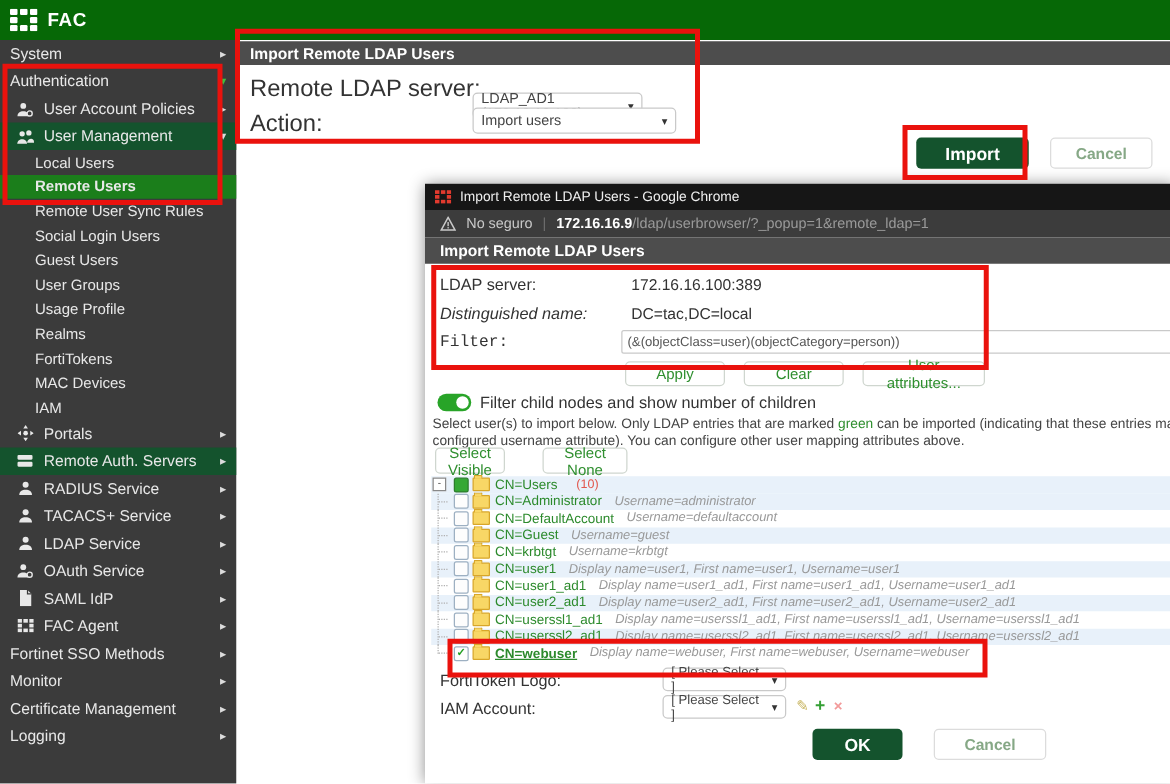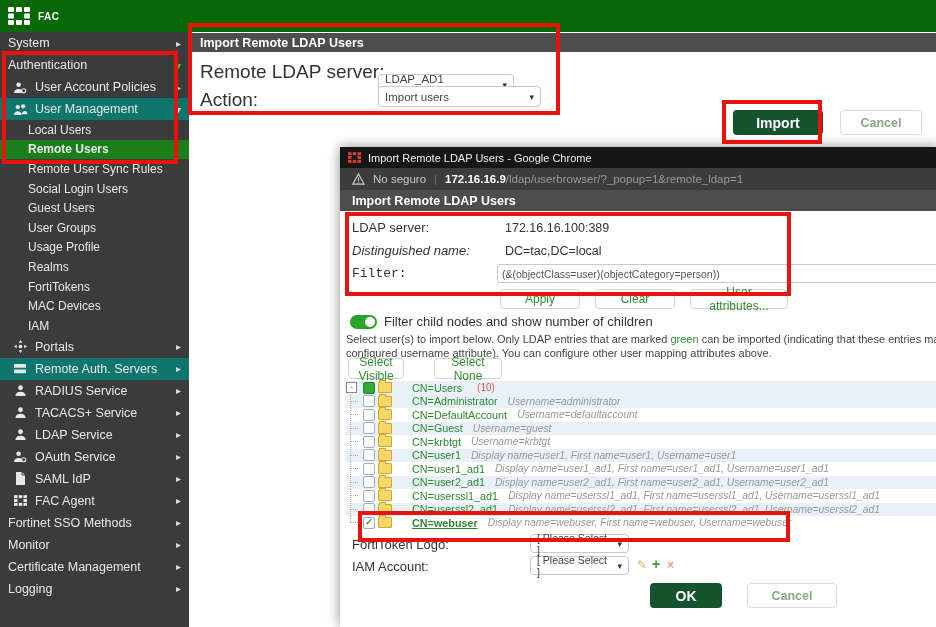--- a/index.html
+++ b/index.html
@@ -2,30 +2,30 @@
 <html><head>
 <meta charset="utf-8">
 <style>
   html,body{margin:0;padding:0;background:#fff;}
   #screen{position:relative;width:936px;height:627px;overflow:hidden;
           font-family:"Liberation Sans",sans-serif;background:#fff;}
 
   
   .topbar{position:absolute;left:0;top:0;width:936px;height:32px;background:#066806;
           display:flex;align-items:center;gap:8px;padding-left:8px;box-sizing:border-box;}
-  .logo-text{color:#fff;font-weight:bold;font-size:10px;letter-spacing:.5px;}
+  .logo-text{color:#fff;font-weight:bold;font-size:15px;letter-spacing:.5px;}
 
   
   .sidebar{position:absolute;left:0;top:32px;width:189px;height:595px;background:#3b3b3b;}
   .sb-item{display:flex;align-items:center;color:#e8e8e8;cursor:pointer;position:relative;
            box-sizing:border-box;}
   .sb-item.lvl1{height:22px;padding-left:8px;font-size:12.5px;}
   .sb-item.lvl2{height:22px;padding-left:12px;font-size:12.5px;}
   .sb-item.lvl3{height:19.6px;padding-left:28px;font-size:12px;}
-  .sb-item.highlighted{background:#0f766e;}
+  .sb-item.highlighted{background:#14532d;}
   .sb-item.selected{background:#1b7e1b;font-weight:bold;}
   .sb-icon{width:16px;height:14px;margin-right:7px;display:inline-flex;align-items:center;justify-content:center;}
   .sb-arrow{position:absolute;right:8px;font-size:10px;color:#dcdcdc;}
   .sb-arrow.green{color:#3fbf3f;}
 
   
   .main-header{position:absolute;left:189px;top:33px;width:747px;height:19px;background:#4d4d4d;
                color:#fff;font-weight:bold;font-size:12.5px;display:flex;align-items:center;padding-left:11px;box-sizing:border-box;}
   .flabel{position:absolute;font-size:19px;color:#333;}
   .selectbox{position:absolute;background:#fff;border:1px solid #c9c9c9;border-radius:4px;
@@ -57,21 +57,21 @@
                 font-family:"Liberation Sans",sans-serif;padding:2px 4px;box-sizing:border-box;background:#fff;}
   .toggle{position:absolute;width:27px;height:14px;border-radius:8px;background:#28a428;cursor:pointer;}
   .toggle::after{content:"";position:absolute;right:2px;top:2px;width:10px;height:10px;border-radius:50%;background:#fff;}
   .desc{position:absolute;font-size:11px;color:#444;white-space:nowrap;}
   .desc .grn{color:#2f8f2f;}
 
   
   .tree{position:absolute;left:5px;top:234px;width:595px;}
   .tree-row{display:flex;align-items:center;height:13.5px;font-size:10.8px;white-space:nowrap;}
   .tree-row.alt{background:#e8f1fa;}
-  .tname{color:#2c8a2c;margin-right:10px;margin-left:16px;}
+  .tname{color:#2c8a2c;margin-right:10px;}
   .tname.u{text-decoration:underline;font-weight:bold;}
   .tmeta{color:#999;font-style:italic;font-size:10.3px;}
   .tcount{color:#e2574d;font-size:10px;margin-left:5px;}
   .expander{width:9px;height:9px;border:1px solid #888;background:#fff;color:#444;font-size:8px;
             line-height:7px;text-align:center;margin:0 3px 0 1px;flex:0 0 auto;}
   .conn{width:9px;height:13px;border-left:1px dotted #b0b0b0;position:relative;margin-left:5px;flex:0 0 auto;}
   .conn::after{content:"";position:absolute;left:0;top:6px;width:7px;border-top:1px dotted #b0b0b0;}
   .conn.last{height:7px;align-self:flex-start;}
   .conn.last::after{top:6px;}
   .cb{width:10px;height:10px;border:1px solid #9db0c2;background:#fdfdfd;border-radius:2px;margin:0 3px;

